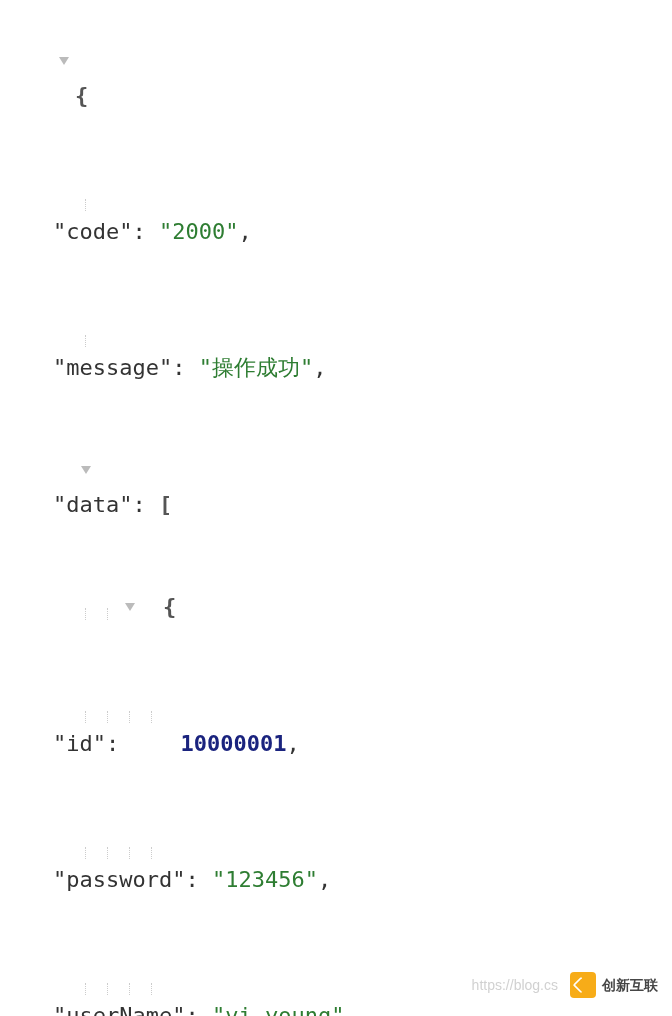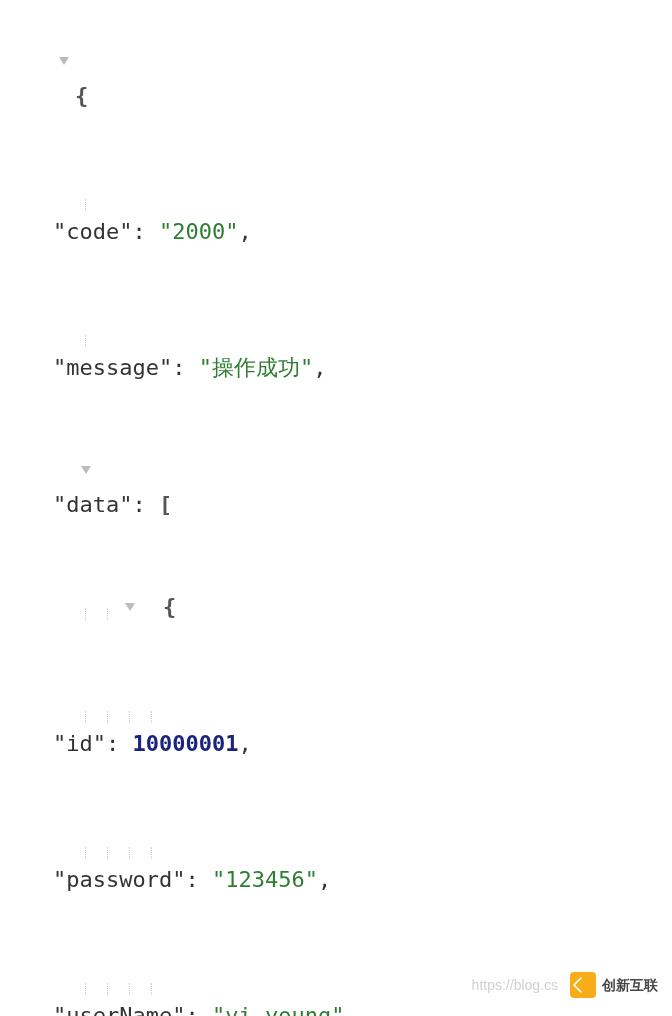--- a/index.html
+++ b/index.html
@@ -50,21 +50,21 @@
     top: -6px;
     bottom: -6px;
     border-left: 1px dotted #ccc;
   }
   .blank {
     display: inline-block;
     width: 22px;
   }
   .key { color: #333; }
   .str { color: #2E7D32; }
-  .num { color: #1a237e; font-weight: 700; }
+  .num { color: #1a237e; font-weight: 700; margin-left: 48px; }
   .pun { color: #333; }
   .brace { color: #555; font-weight: 600; }
   .watermark {
     position: absolute;
     right: 14px;
     bottom: 14px;
     display: flex;
     align-items: center;
     gap: 6px;
     opacity: 0.9;

